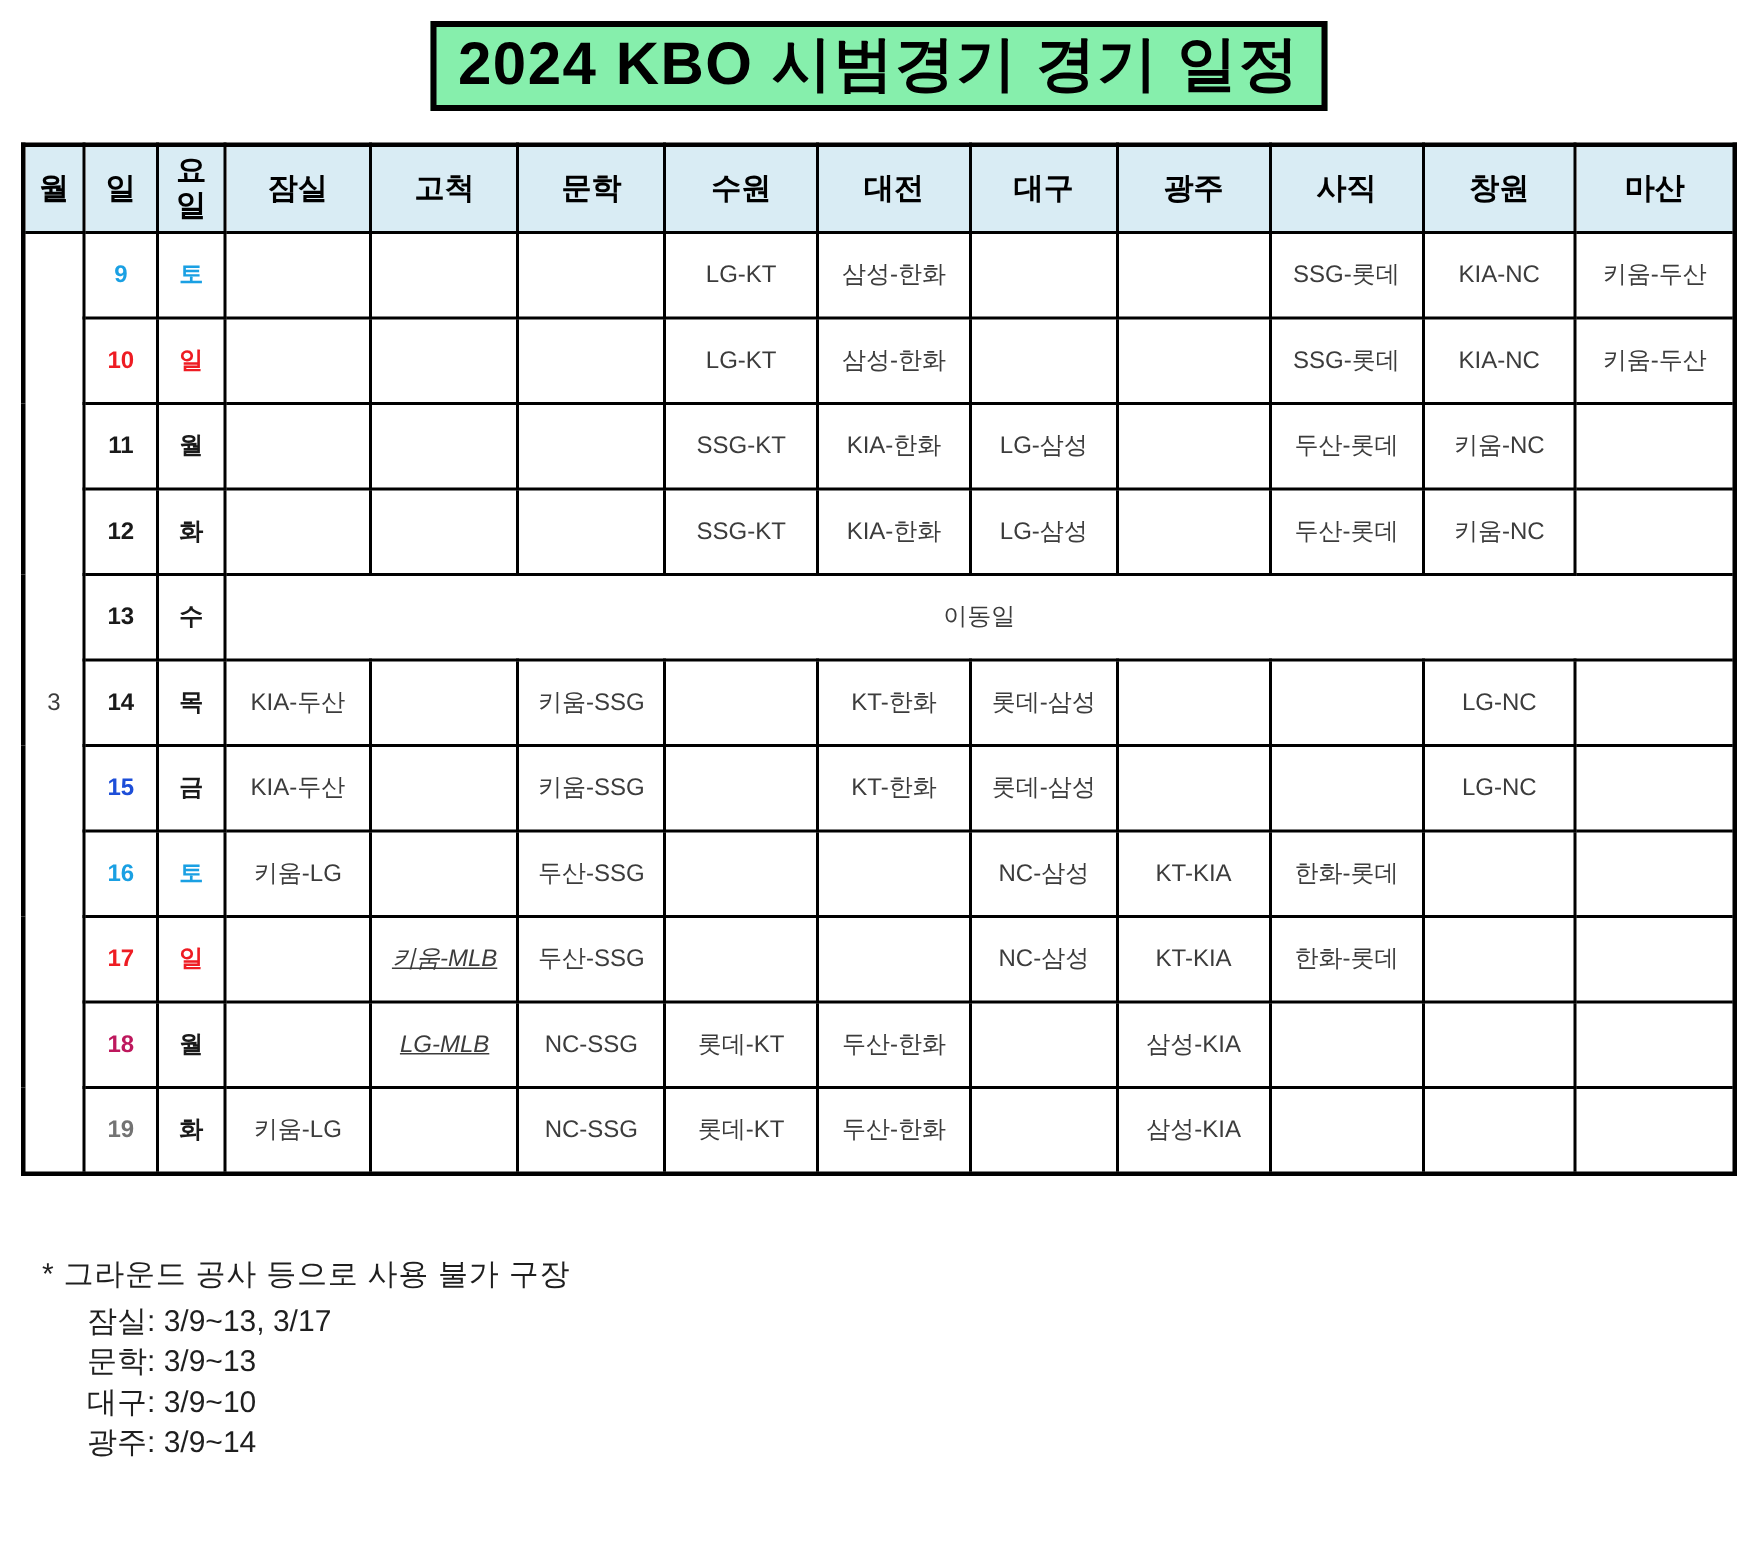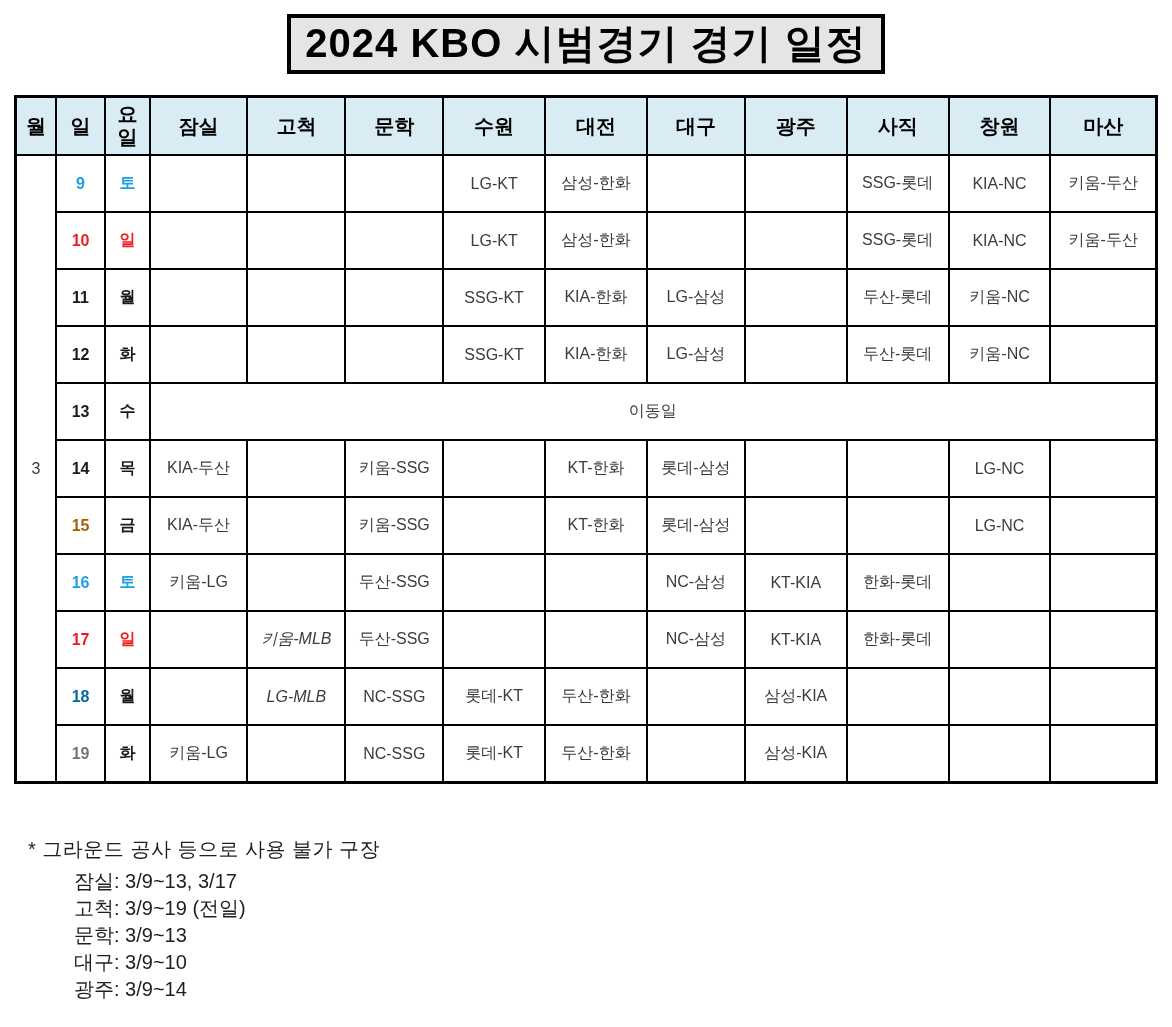--- a/index.html
+++ b/index.html
@@ -6,21 +6,21 @@
   body{
     width:1172px;height:1027px;position:relative;
     font-family:"Liberation Sans","DejaVu Sans",sans-serif;
     color:#1a1a1a;
   }
   
   .title-wrap{position:absolute;top:14px;left:0;width:100%;text-align:center;}
   .title-box{
     display:inline-block;border:4px solid #000;padding:1px 14px 3px 14px;
     font-size:40px;font-weight:bold;letter-spacing:1px;color:#000;
-    background:#e5e5e5;line-height:1.2;
+    background:#86efac;line-height:1.2;
   }
   
   table.sched{
     position:absolute;left:14px;top:95px;width:1144px;
     border-collapse:collapse;table-layout:fixed;
     border:3px solid #000;
   }
   table.sched th, table.sched td{
     border:2px solid #000;text-align:center;vertical-align:middle;
     padding:0;overflow:hidden;
@@ -28,25 +28,25 @@
   table.sched thead th{
     background:#d9ecf4;color:#000;font-weight:bold;font-size:20px;
     height:56px;white-space:pre-line;line-height:1.15;
   }
   table.sched tbody td{height:55px;font-size:16px;color:#3c3c3c;background:#fff;}
   td.month-cell{font-size:22px;font-weight:400;color:#1a1a1a;}
   td.day-cell{font-size:20px;font-weight:bold;}
   td.dow-cell{font-size:19px;font-weight:bold;}
   td.game-cell{font-size:16px;}
   td.span-cell{font-size:16px;color:#3c3c3c;}
-  td .mlb, td.mlb{font-style:italic;}
+  td .mlb, td.mlb{font-style:italic;text-decoration:underline;}
   
   .notes{position:absolute;left:28px;top:836px;font-size:20px;color:#1f1f1f;}
   .notes .n-title{margin-bottom:5px;letter-spacing:0.5px;}
-  .notes .n-line{margin-left:46px;line-height:27px;}
+  .notes .n-line{margin-left:30px;line-height:27px;}
 </style>
 </head>
 <body>
 
 <div class="title-wrap">
   <div class="title-box">2024 KBO 시범경기 경기 일정</div>
 </div>
 
 <table class="sched">
   <colgroup>
@@ -153,21 +153,21 @@
         <td class="game-cell">키움-SSG</td>
         <td class="game-cell"></td>
         <td class="game-cell">KT-한화</td>
         <td class="game-cell">롯데-삼성</td>
         <td class="game-cell"></td>
         <td class="game-cell"></td>
         <td class="game-cell">LG-NC</td>
         <td class="game-cell"></td>
       </tr>
       <tr>
-        <td class="day-cell" style="color: #a16207;">15</td>
+        <td class="day-cell" style="color: #1d4ed8;">15</td>
         <td class="dow-cell" style="color: rgb(26, 26, 26);">금</td>
         <td class="game-cell">KIA-두산</td>
         <td class="game-cell"></td>
         <td class="game-cell">키움-SSG</td>
         <td class="game-cell"></td>
         <td class="game-cell">KT-한화</td>
         <td class="game-cell">롯데-삼성</td>
         <td class="game-cell"></td>
         <td class="game-cell"></td>
         <td class="game-cell">LG-NC</td>
@@ -195,21 +195,21 @@
         <td class="game-cell">두산-SSG</td>
         <td class="game-cell"></td>
         <td class="game-cell"></td>
         <td class="game-cell">NC-삼성</td>
         <td class="game-cell">KT-KIA</td>
         <td class="game-cell">한화-롯데</td>
         <td class="game-cell"></td>
         <td class="game-cell"></td>
       </tr>
       <tr>
-        <td class="day-cell" style="color: #0369a1;">18</td>
+        <td class="day-cell" style="color: #be185d;">18</td>
         <td class="dow-cell" style="color: rgb(26, 26, 26);">월</td>
         <td class="game-cell"></td>
         <td class="game-cell mlb">LG-MLB</td>
         <td class="game-cell">NC-SSG</td>
         <td class="game-cell">롯데-KT</td>
         <td class="game-cell">두산-한화</td>
         <td class="game-cell"></td>
         <td class="game-cell">삼성-KIA</td>
         <td class="game-cell"></td>
         <td class="game-cell"></td>
@@ -229,18 +229,17 @@
         <td class="game-cell"></td>
         <td class="game-cell"></td>
       </tr>
     </tbody>
 </table>
 
 <div class="notes">
   <div class="n-title">* 그라운드 공사 등으로 사용 불가 구장</div>
   <div>
       <div class="n-line">잠실: 3/9~13, 3/17</div>
-      <div class="n-line">고척: 3/9~19 (전일)</div>
       <div class="n-line">문학: 3/9~13</div>
       <div class="n-line">대구: 3/9~10</div>
       <div class="n-line">광주: 3/9~14</div>
     </div>
 </div>
 
 </body></html>

